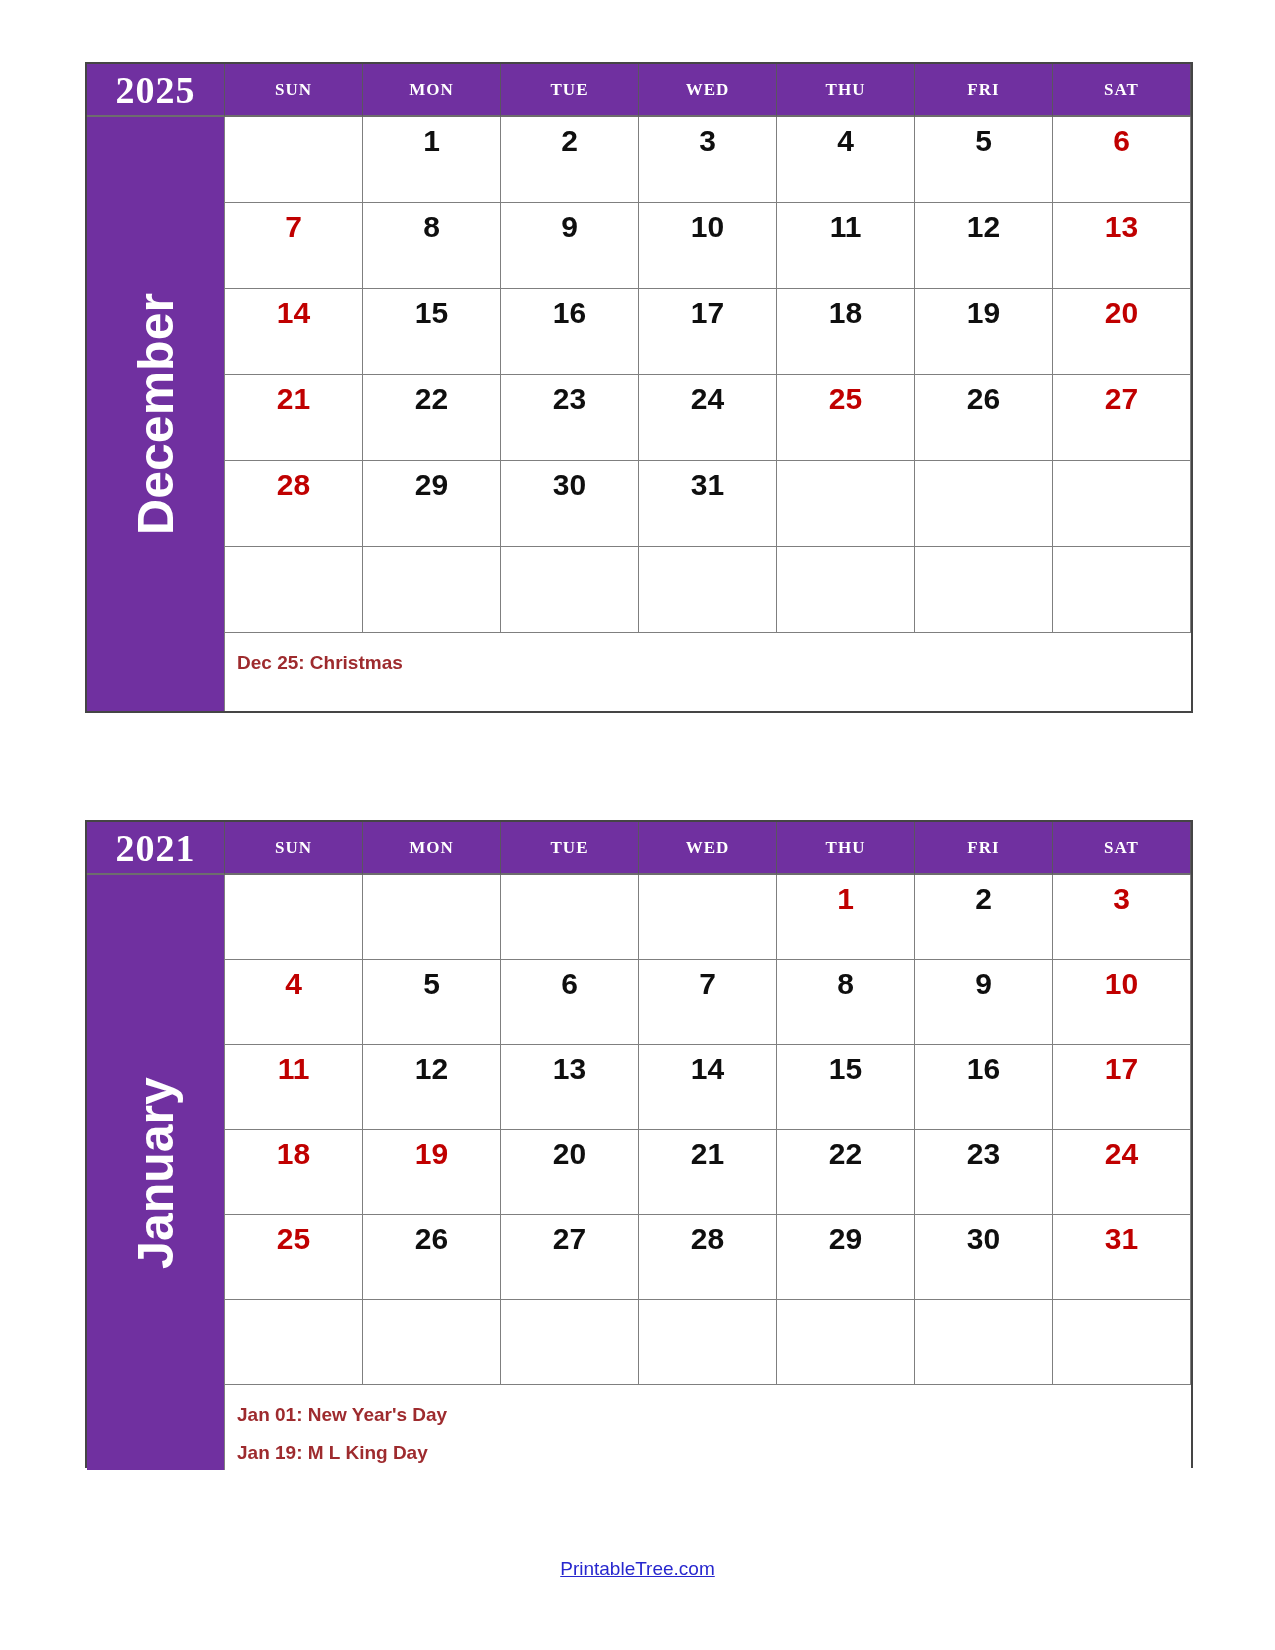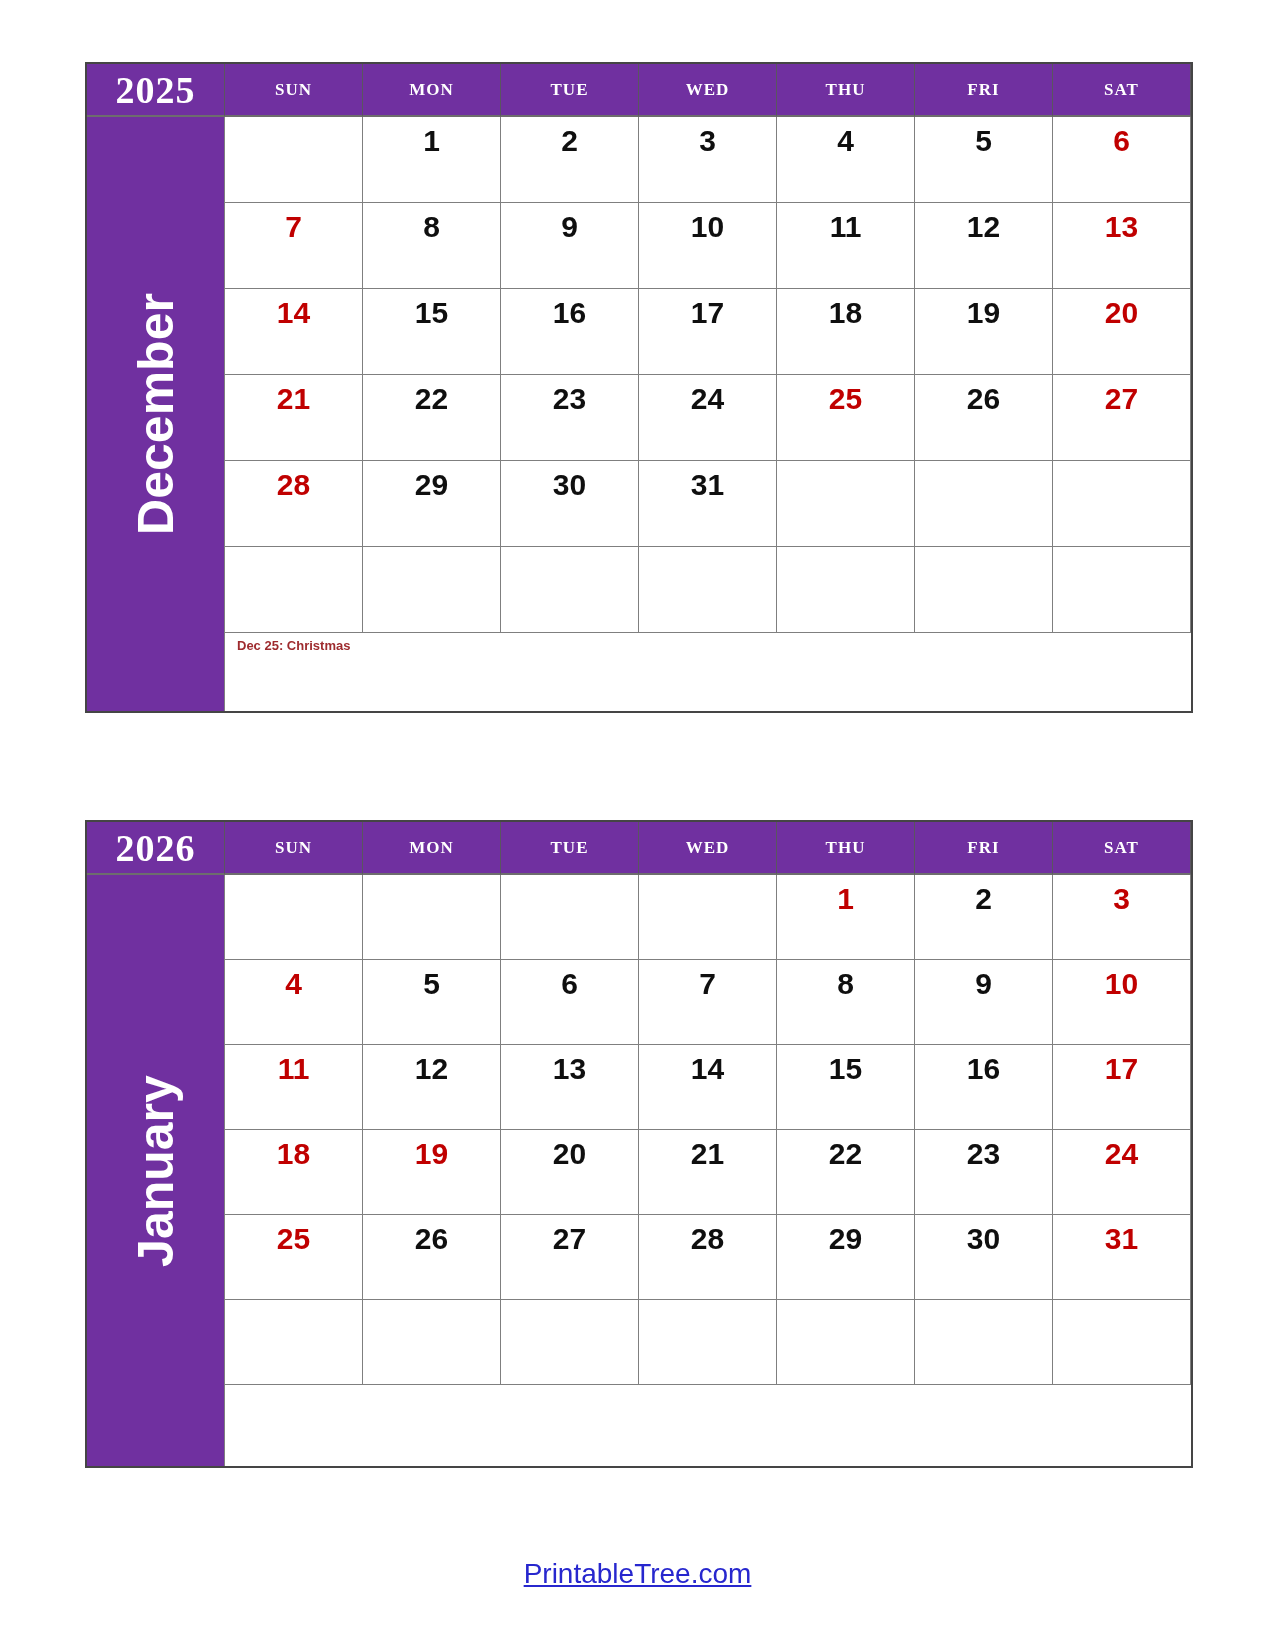--- a/index.html
+++ b/index.html
@@ -66,34 +66,35 @@
 
   .holiday {
     grid-column: 2 / span 7;
     background: #ffffff;
     padding: 5px 12px;
     border-bottom: none;
     border-right: none;
   }
   .holiday .line {
     color: #9E2B2E;
-    font-size: 13px;
+    font-size: 19px;
     font-weight: bold;
     line-height: 1.3;
+    margin-top: 13px;
   }
 
   .footer {
     position: absolute;
     top: 1558px;
     left: 0; width: 100%;
     text-align: center;
   }
   .footer a {
     color: #2727CE;
-    font-size: 28px;
+    font-size: 19px;
     text-decoration: underline;
     cursor: pointer;
   }
 </style>
 </head>
 <body>
 
 <div class="month month--dec">
     <div class="cell hdr year">2025</div>
     <div class="cell hdr dow">SUN</div>
@@ -146,21 +147,21 @@
     <div class="cell day"></div>
     <div class="cell day"></div>
     <div class="cell day"></div>
     <div class="cell day"></div>
     <div class="cell day"></div>
     <div class="cell holiday">
       <div class="line">Dec 25: Christmas</div>
     </div>
   </div>
 <div class="month month--jan">
-    <div class="cell hdr year">2026</div>
+    <div class="cell hdr year">2021</div>
     <div class="cell hdr dow">SUN</div>
     <div class="cell hdr dow">MON</div>
     <div class="cell hdr dow">TUE</div>
     <div class="cell hdr dow">WED</div>
     <div class="cell hdr dow">THU</div>
     <div class="cell hdr dow">FRI</div>
     <div class="cell hdr dow">SAT</div>
     <div class="sidebar">
       <span class="month-label">January</span>
     </div>
@@ -199,17 +200,21 @@
     <div class="cell day">29</div>
     <div class="cell day">30</div>
     <div class="cell day red">31</div>
     <div class="cell day"></div>
     <div class="cell day"></div>
     <div class="cell day"></div>
     <div class="cell day"></div>
     <div class="cell day"></div>
     <div class="cell day"></div>
     <div class="cell day"></div>
+    <div class="cell holiday">
+      <div class="line">Jan 01: New Year's Day</div>
+      <div class="line">Jan 19: M L King Day</div>
+    </div>
   </div>
 
 <div class="footer">
   <a>PrintableTree.com</a>
 </div>
 
 </body></html>

